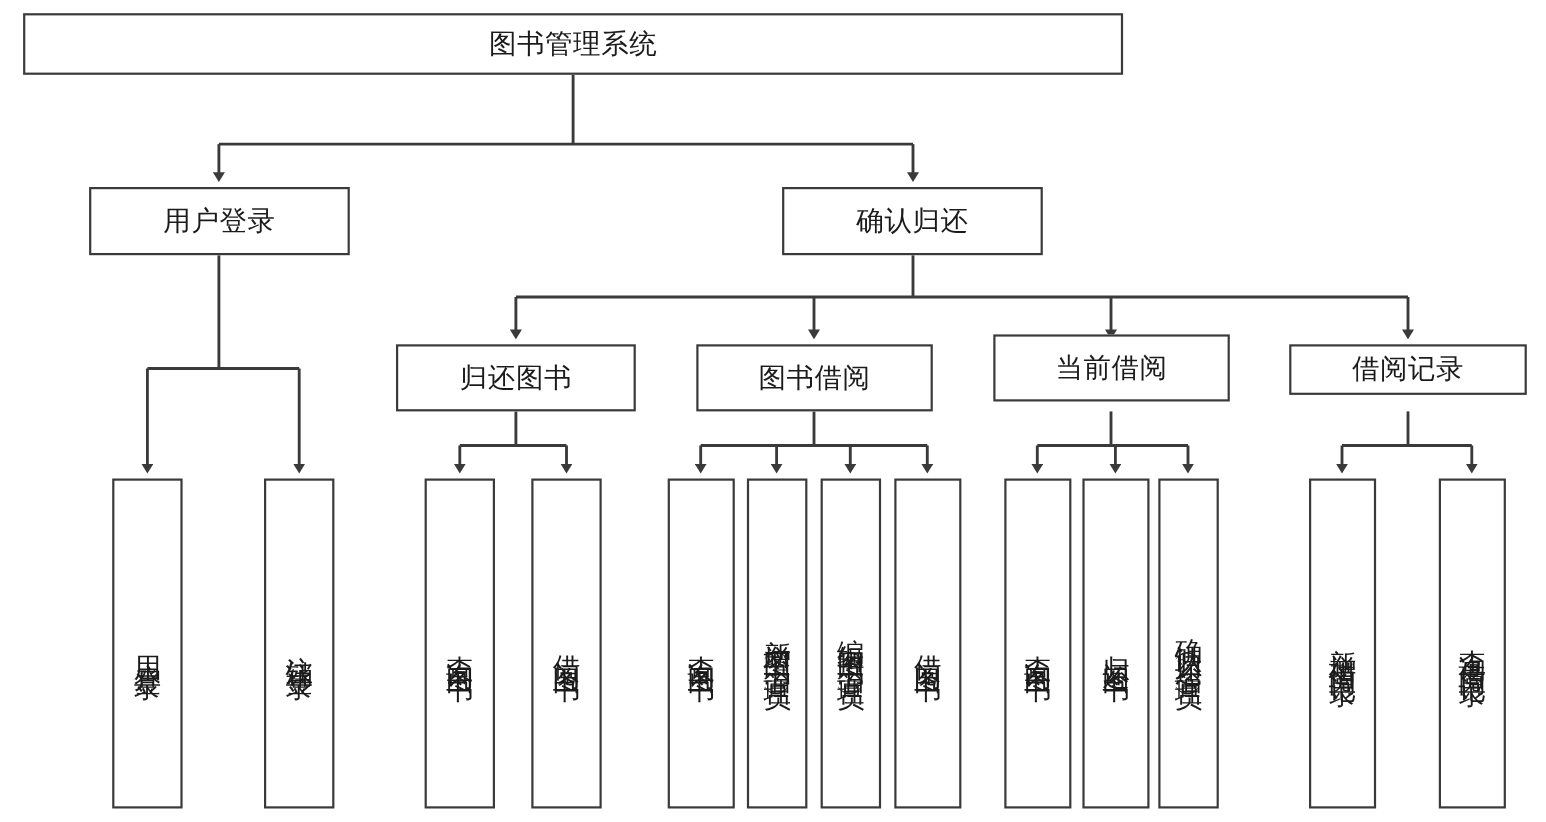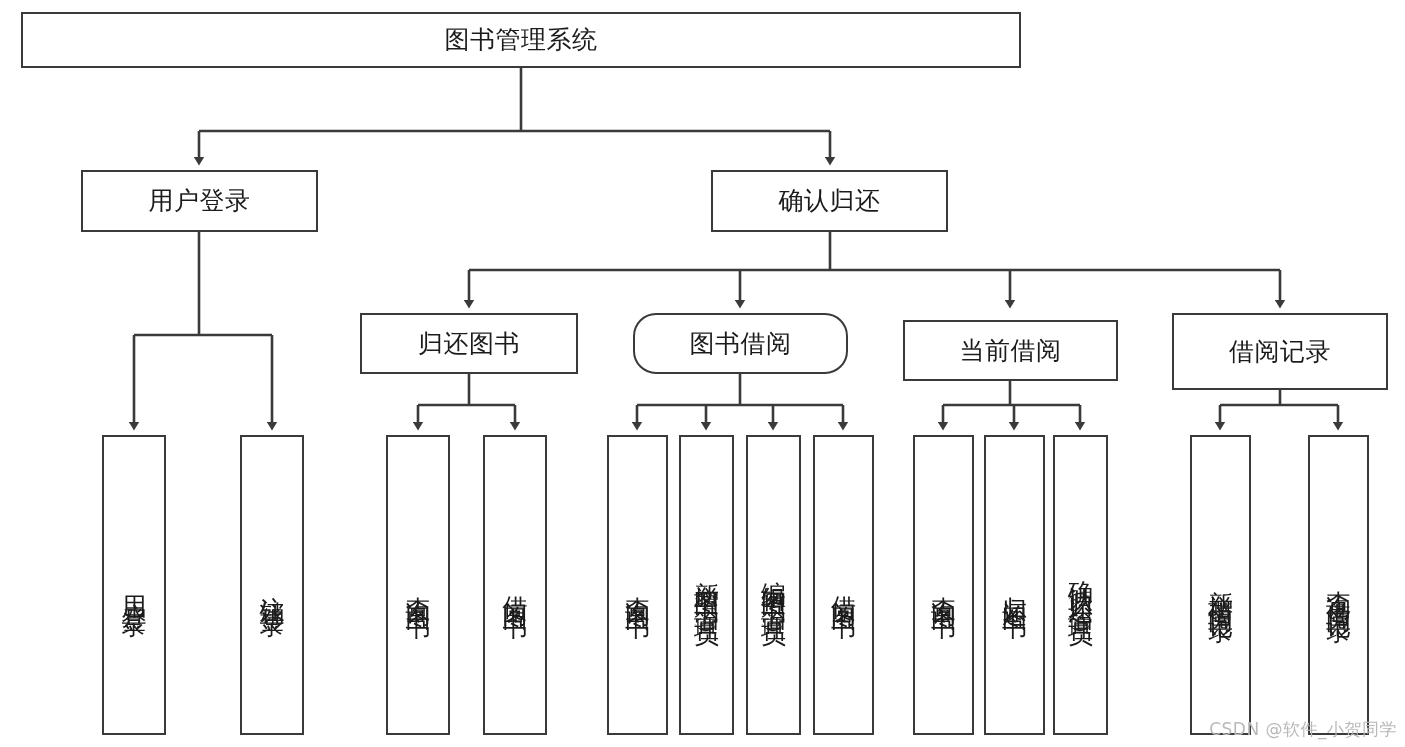--- a/index.html
+++ b/index.html
@@ -139,27 +139,27 @@
   <div class="node horizontal" style="left:81px; top:170px; width:237px; height:62px;">
     <span class="label">用户登录</span>
   </div>
   <div class="node horizontal" style="left:711px; top:170px; width:237px; height:62px;">
     <span class="label">确认归还</span>
   </div>
 
   <div class="node horizontal" style="left:360px; top:313px; width:218px; height:61px;">
     <span class="label">归还图书</span>
   </div>
-  <div class="node horizontal" style="left:633px; top:313px; width:215px; height:61px;border-radius:23px;">
+  <div class="node horizontal" style="left:633px; top:313px; width:215px; height:61px;">
     <span class="label">图书借阅</span>
   </div>
-  <div class="node horizontal" style="left:903px; top:320px; width:215px; height:61px;">
+  <div class="node horizontal" style="left:903px; top:304px; width:215px; height:61px;">
     <span class="label">当前借阅</span>
   </div>
-  <div class="node horizontal" style="left:1172px; top:313px; width:216px; height:77px;">
+  <div class="node horizontal" style="left:1172px; top:313px; width:216px; height:46px;">
     <span class="label">借阅记录</span>
   </div>
 
   <div class="node vertical" style="left:102px; top:435px; width:64px; height:300px;">
     <span class="label">用户登录</span>
   </div>
   <div class="node vertical" style="left:240px; top:435px; width:64px; height:300px;">
     <span class="label">注销登录</span>
   </div>
 
@@ -193,15 +193,14 @@
     <span class="label">确认归还（管理员）</span>
   </div>
 
   <div class="node vertical" style="left:1190px; top:435px; width:61px; height:300px;">
     <span class="label">新增借阅记录</span>
   </div>
   <div class="node vertical" style="left:1308px; top:435px; width:61px; height:300px;">
     <span class="label">查询借阅记录</span>
   </div>
 
-  <div class="watermark">CSDN @软件_小贺同学</div>
 
 </div>
 
 </body></html>

